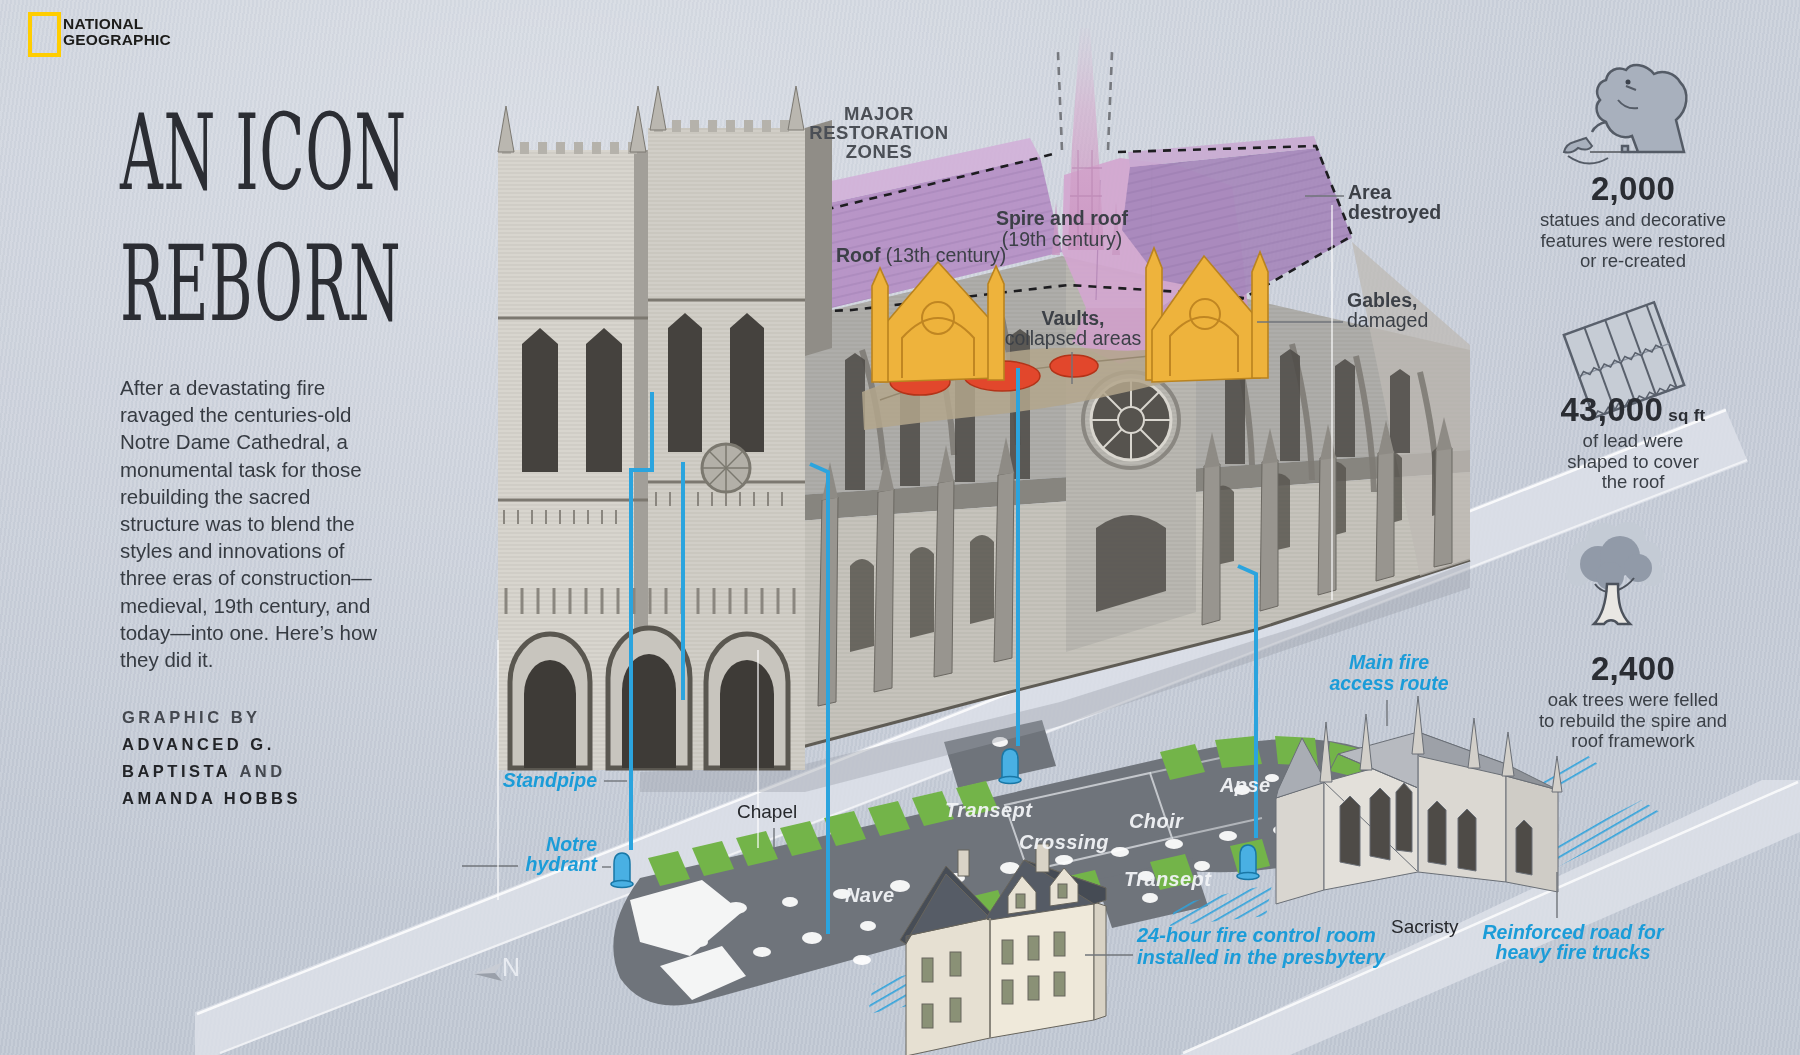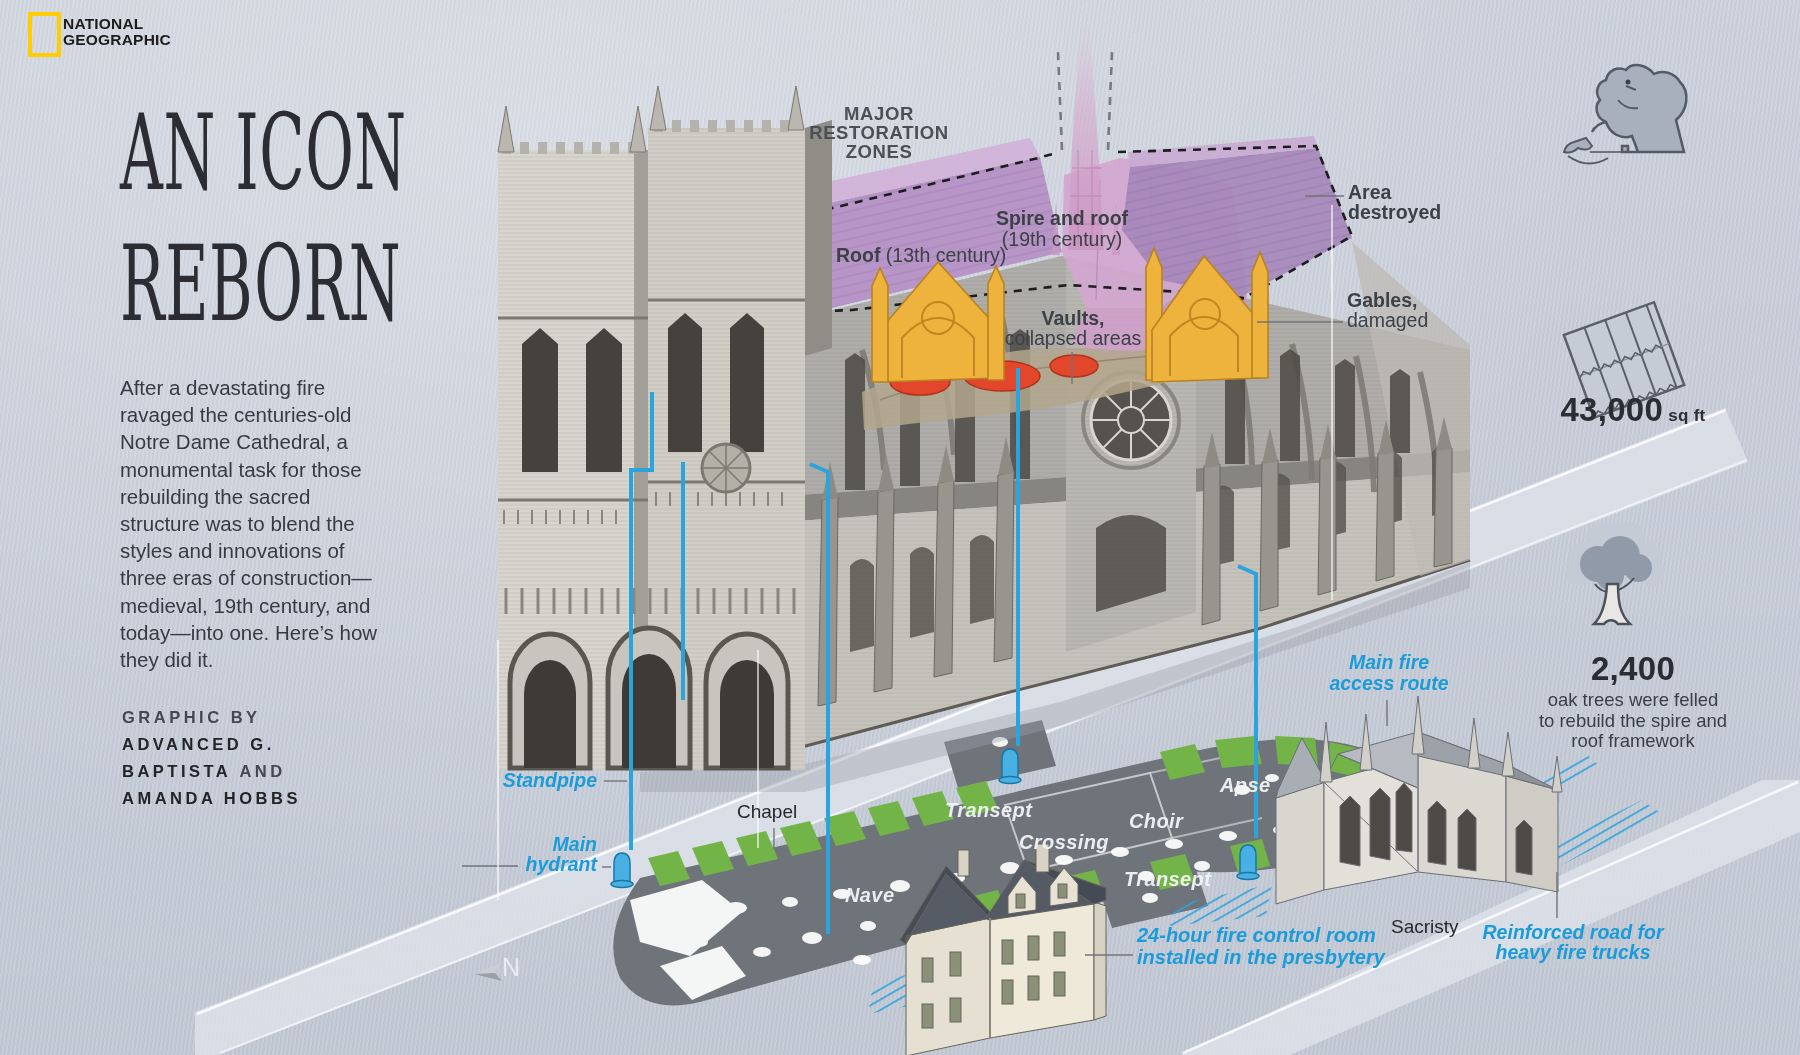--- a/index.html
+++ b/index.html
@@ -596,31 +596,36 @@
 </div>
 <div class="lbl zlabel ctr" style="left:1000px;top:308px;width:146px;line-height:20px;">
   <div class="b">Vaults,</div>
   <div>collapsed areas</div>
 </div>
 <div class="lbl zlabel" style="left:1347px;top:290px;line-height:20px;">
   <div class="b">Gables,</div>
   <div>damaged</div>
 </div>
 
+<div class="stat" style="top:172px;">
+  <div class="stat-value">2,000</div>
+  <div class="stat-desc">statues and decorative features were restored or re-created</div>
+</div>
 <div class="stat" style="top:393px;">
   <div class="stat-value"><span>43,000</span><span class="stat-unit">sq ft</span></div>
+  <div class="stat-desc" style="width:150px;margin:5px auto 0;">of lead were shaped to cover the roof</div>
 </div>
 <div class="stat" style="top:652px;">
   <div class="stat-value">2,400</div>
   <div class="stat-desc">oak trees were felled to rebuild the spire and roof framework</div>
 </div>
 
 <div class="lbl blue rgt" style="left:437px;top:770px;width:160px;">Standpipe</div>
 <div class="lbl blue rgt" style="left:437px;top:835px;width:160px;line-height:19.5px;">
-  <div>Main</div>
+  <div>Notre</div>
   <div>hydrant</div>
 </div>
 <div class="lbl blue ctr" style="left:1328px;top:652px;width:122px;line-height:21px;">
   <div>Main fire</div>
   <div>access route</div>
 </div>
 <div class="lbl blue" style="left:1137px;top:925px;font-size:20px;line-height:21.5px;white-space:nowrap;">
   <div>24-hour fire control room</div>
   <div>installed in the presbytery</div>
 </div>

